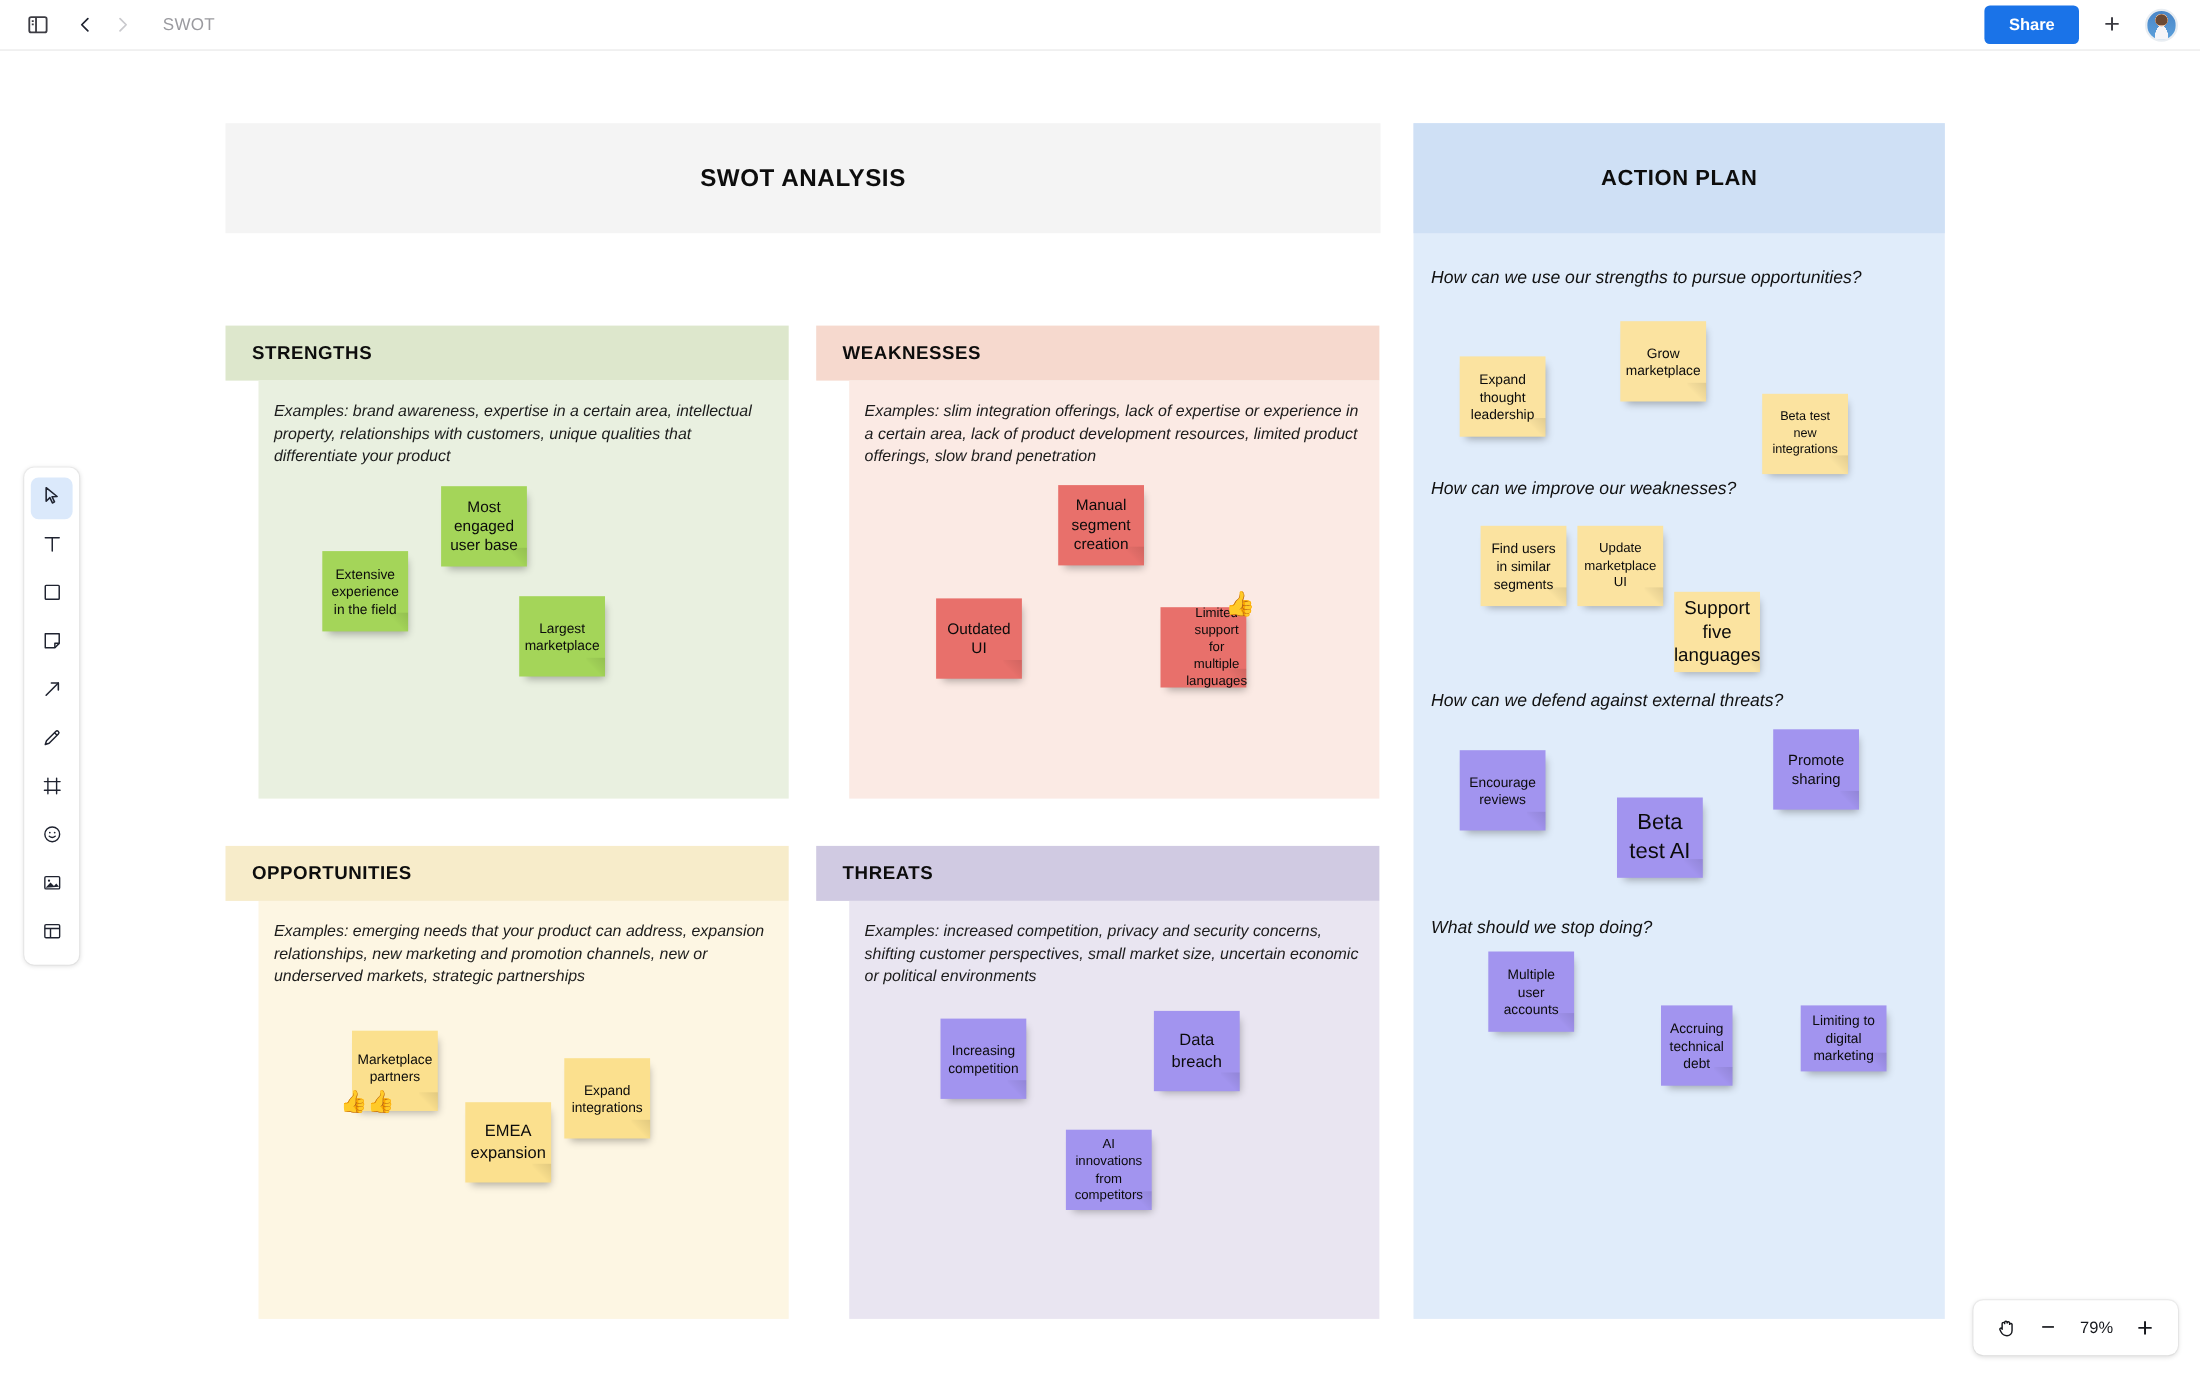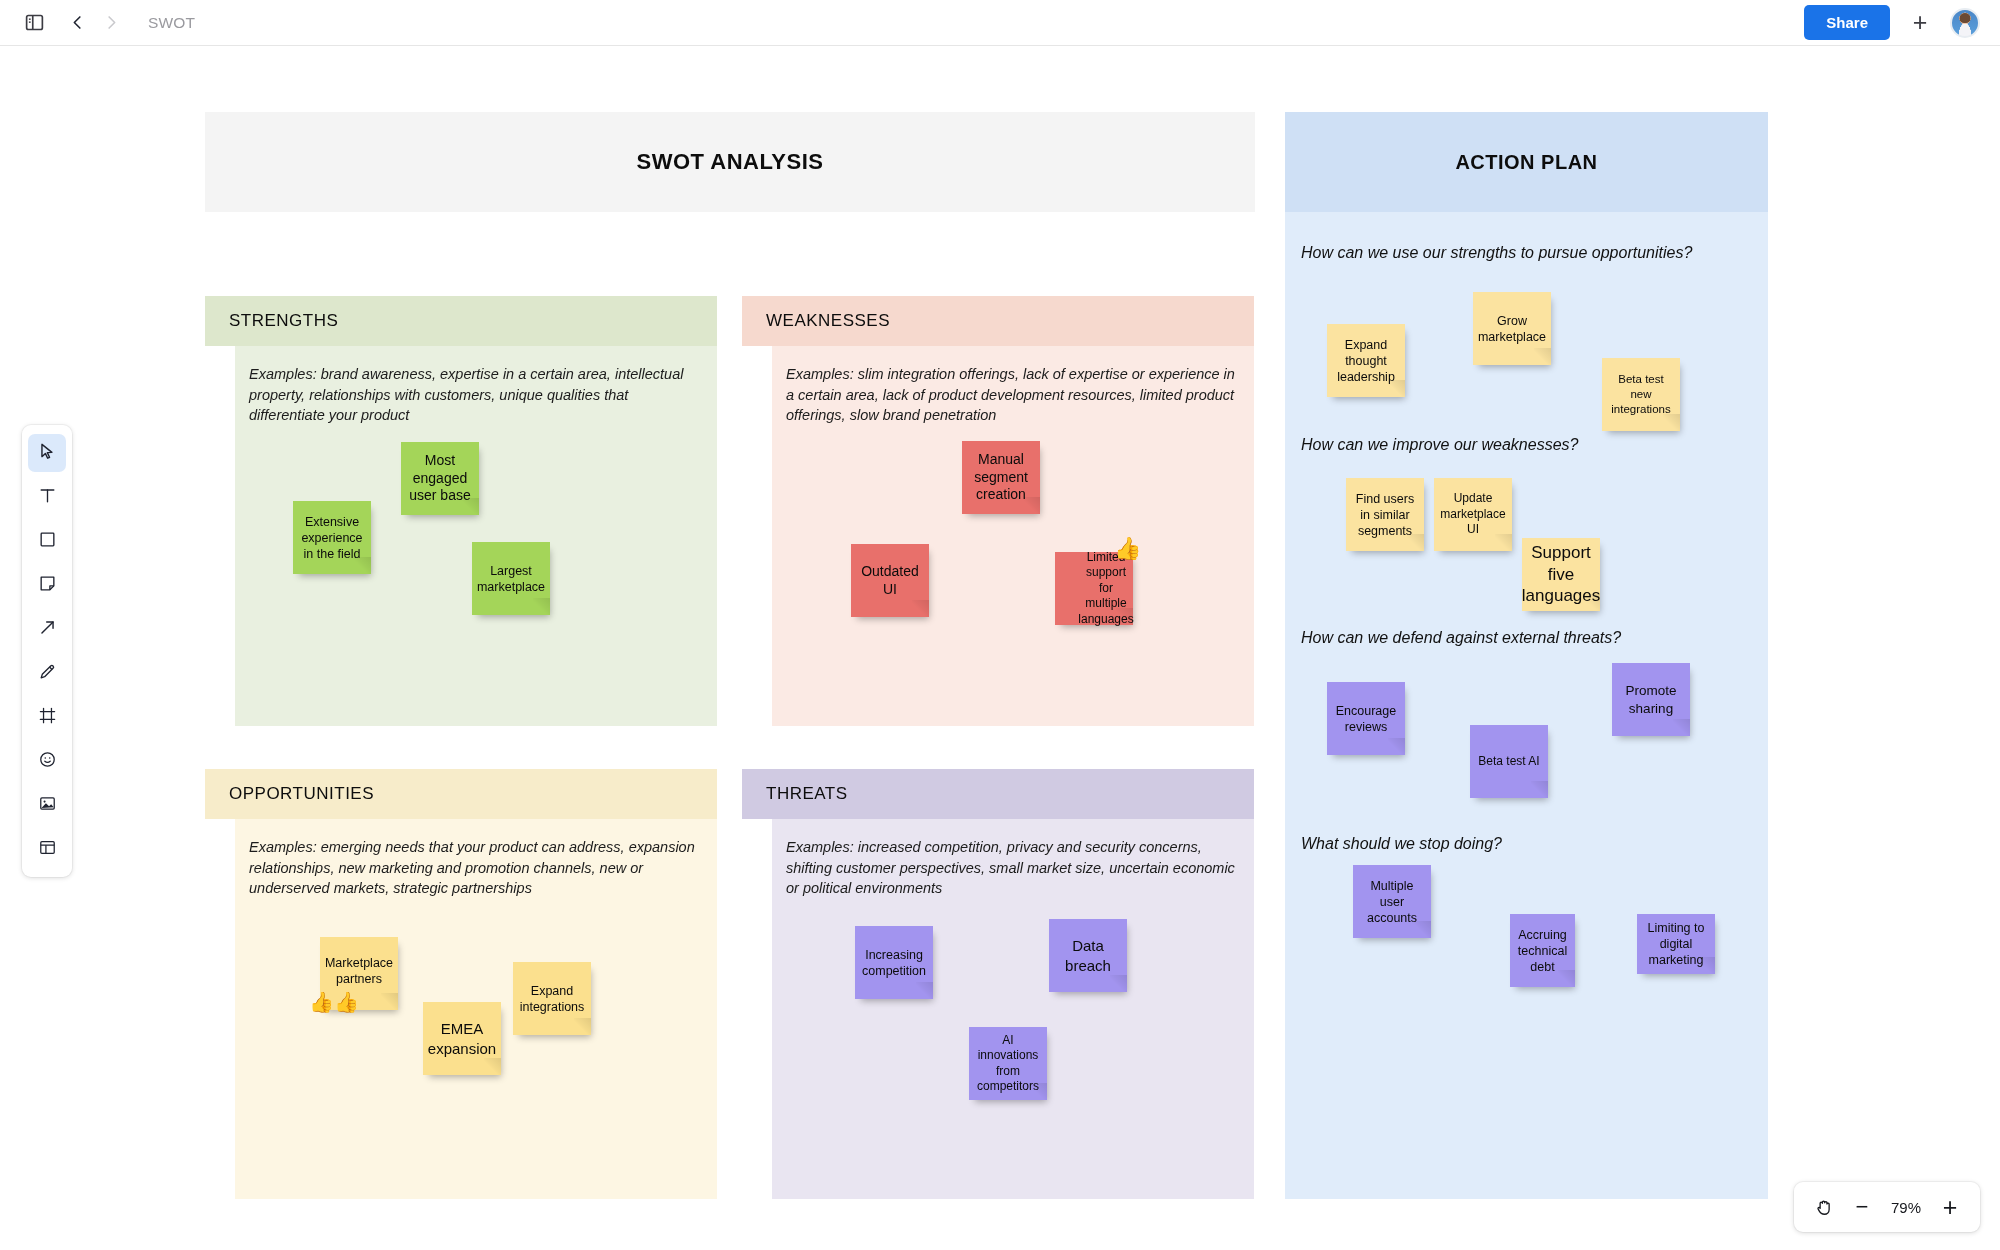--- a/index.html
+++ b/index.html
@@ -77,21 +77,21 @@
   #swot-frame {
     position: absolute; left: 205px; top: 66px; width: 1050px; height: 100px;
     background: #f4f4f4;
     display: flex; align-items: center; justify-content: center;
   }
   #swot-title { font-size: 22px; font-weight: bold; color: #0d0d0d; letter-spacing: .5px; }
 
   .quadrant { position: absolute; }
   .q-head {
     height: 50px; display: flex; align-items: center; padding-left: 24px;
-    font-size: 17px; font-weight: normal; letter-spacing: .5px; color: #0d0d0d;
+    font-size: 17px; font-weight: bold; letter-spacing: .5px; color: #0d0d0d;
   }
   .q-body { position: relative; height: calc(100% - 50px); margin-left: 30px; }
   .q-examples {
     position: absolute; left: 14px; top: 18px; right: 18px;
     font-style: italic; font-size: 14.5px; line-height: 1.42; color: #1c1c1c;
   }
 
   #q-strengths      { left: 205px; top: 250px; width: 512px; height: 430px; }
   #q-strengths .q-head { background: #dde7cc; }
   #q-strengths .q-body { background: #e9f0e0; }
@@ -336,21 +336,21 @@
     <div class="note yellow-pale" style="left:188px; top:180px; width:78px; height:73px; font-size:12.5px;">Grow marketplace</div>
     <div class="note yellow-pale" style="left:317px; top:246px; width:78px; height:73px; font-size:11.5px;">Beta test new integrations</div>
 
     <div class="ap-question" style="top:324px;">How can we improve our weaknesses?</div>
     <div class="note yellow-pale" style="left:61px; top:366px; width:78px; height:73px; font-size:12.5px;">Find users in similar segments</div>
     <div class="note yellow-pale" style="left:149px; top:366px; width:78px; height:73px; font-size:12px;">Update marketplace UI</div>
     <div class="note yellow-pale" style="left:237px; top:426px; width:78px; height:73px; font-size:17px;">Support five languages</div>
 
     <div class="ap-question" style="top:517px;">How can we defend against external threats?</div>
     <div class="note purple" style="left:42px; top:570px; width:78px; height:73px; font-size:12.5px;">Encourage reviews</div>
-    <div class="note purple" style="left:185px; top:613px; width:78px; height:73px; font-size:12px;">Beta test AI</div>
+    <div class="note purple" style="left:185px; top:613px; width:78px; height:73px; font-size:20px;">Beta test AI</div>
     <div class="note purple" style="left:327px; top:551px; width:78px; height:73px; font-size:13.5px;">Promote sharing</div>
 
     <div class="ap-question" style="top:723px;">What should we stop doing?</div>
     <div class="note purple" style="left:68px; top:753px; width:78px; height:73px; font-size:12.5px;">Multiple user accounts</div>
     <div class="note purple" style="left:225px; top:802px; width:65px; height:73px; font-size:12.5px;">Accruing technical debt</div>
     <div class="note purple" style="left:352px; top:802px; width:78px; height:60px; font-size:12.5px;">Limiting to digital marketing</div>
   </div>
 
   <div id="zoom-bar">
     <div class="zb">

